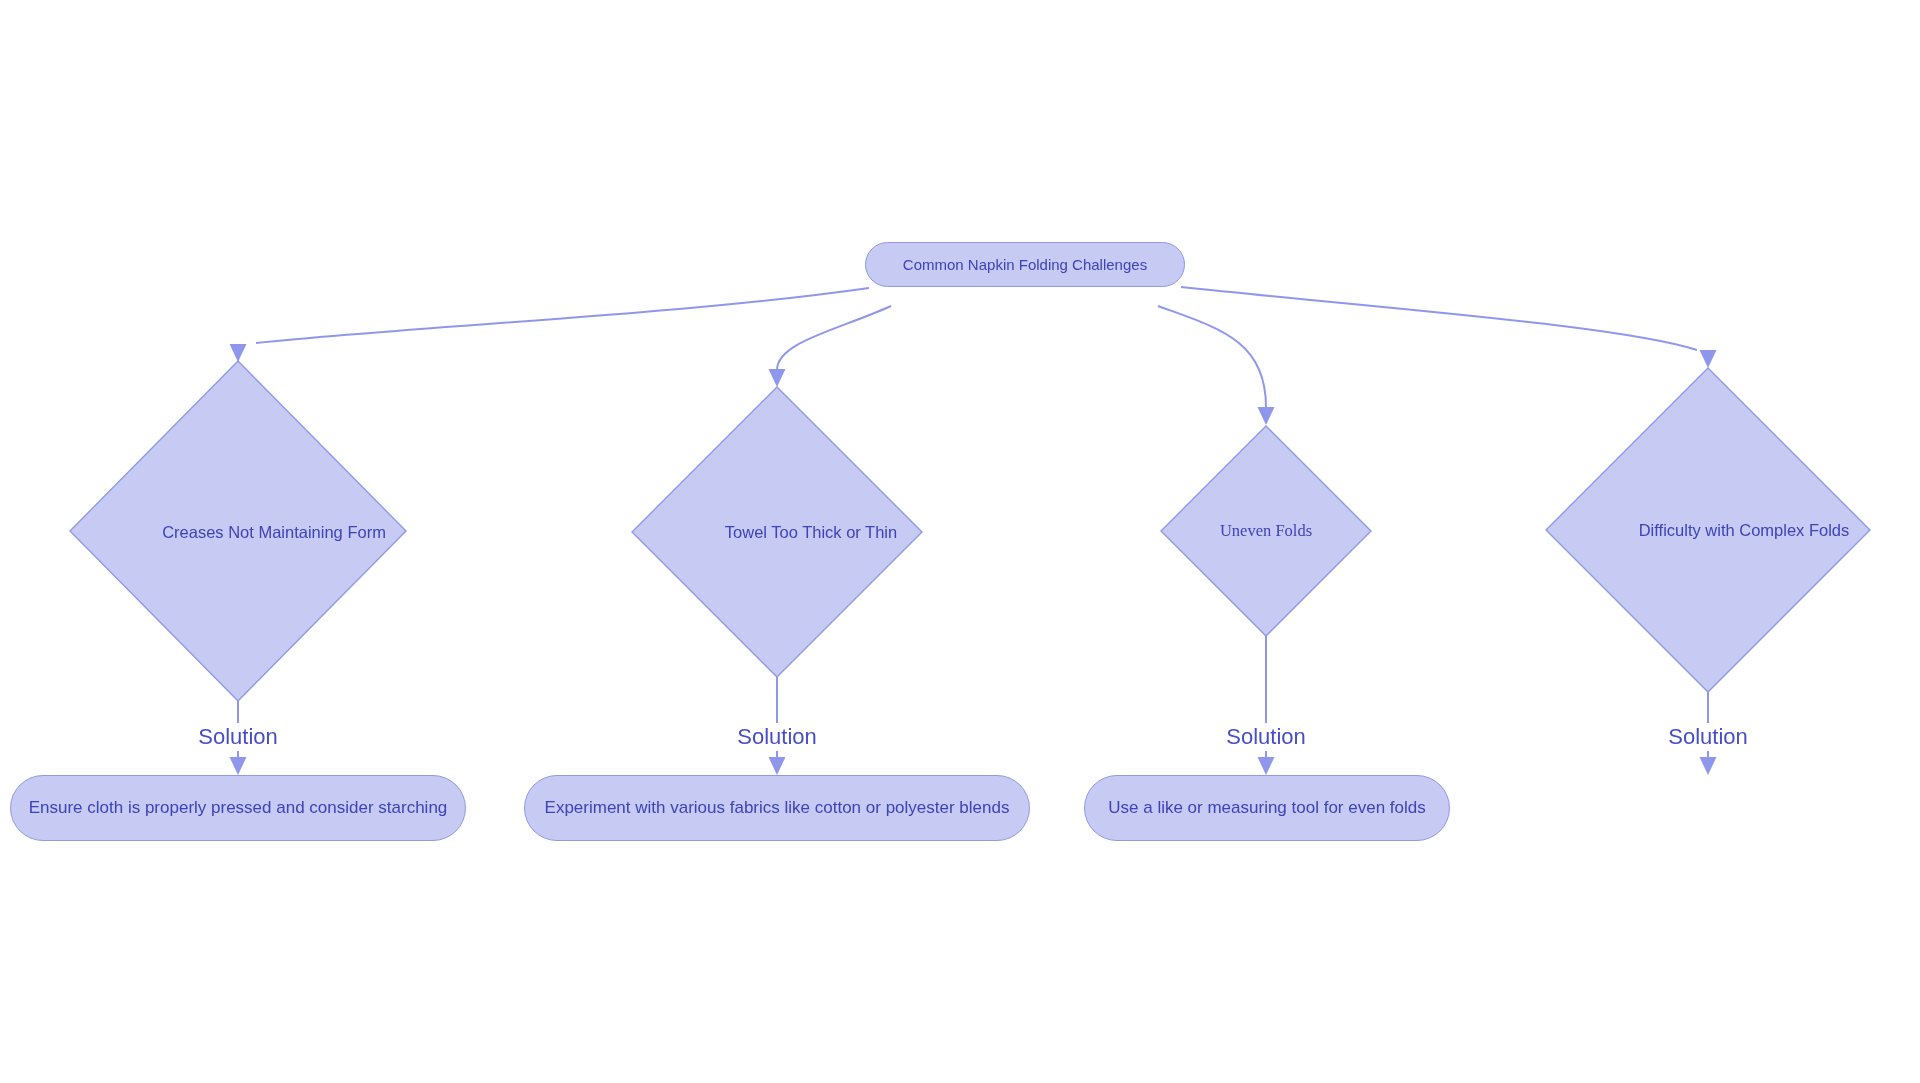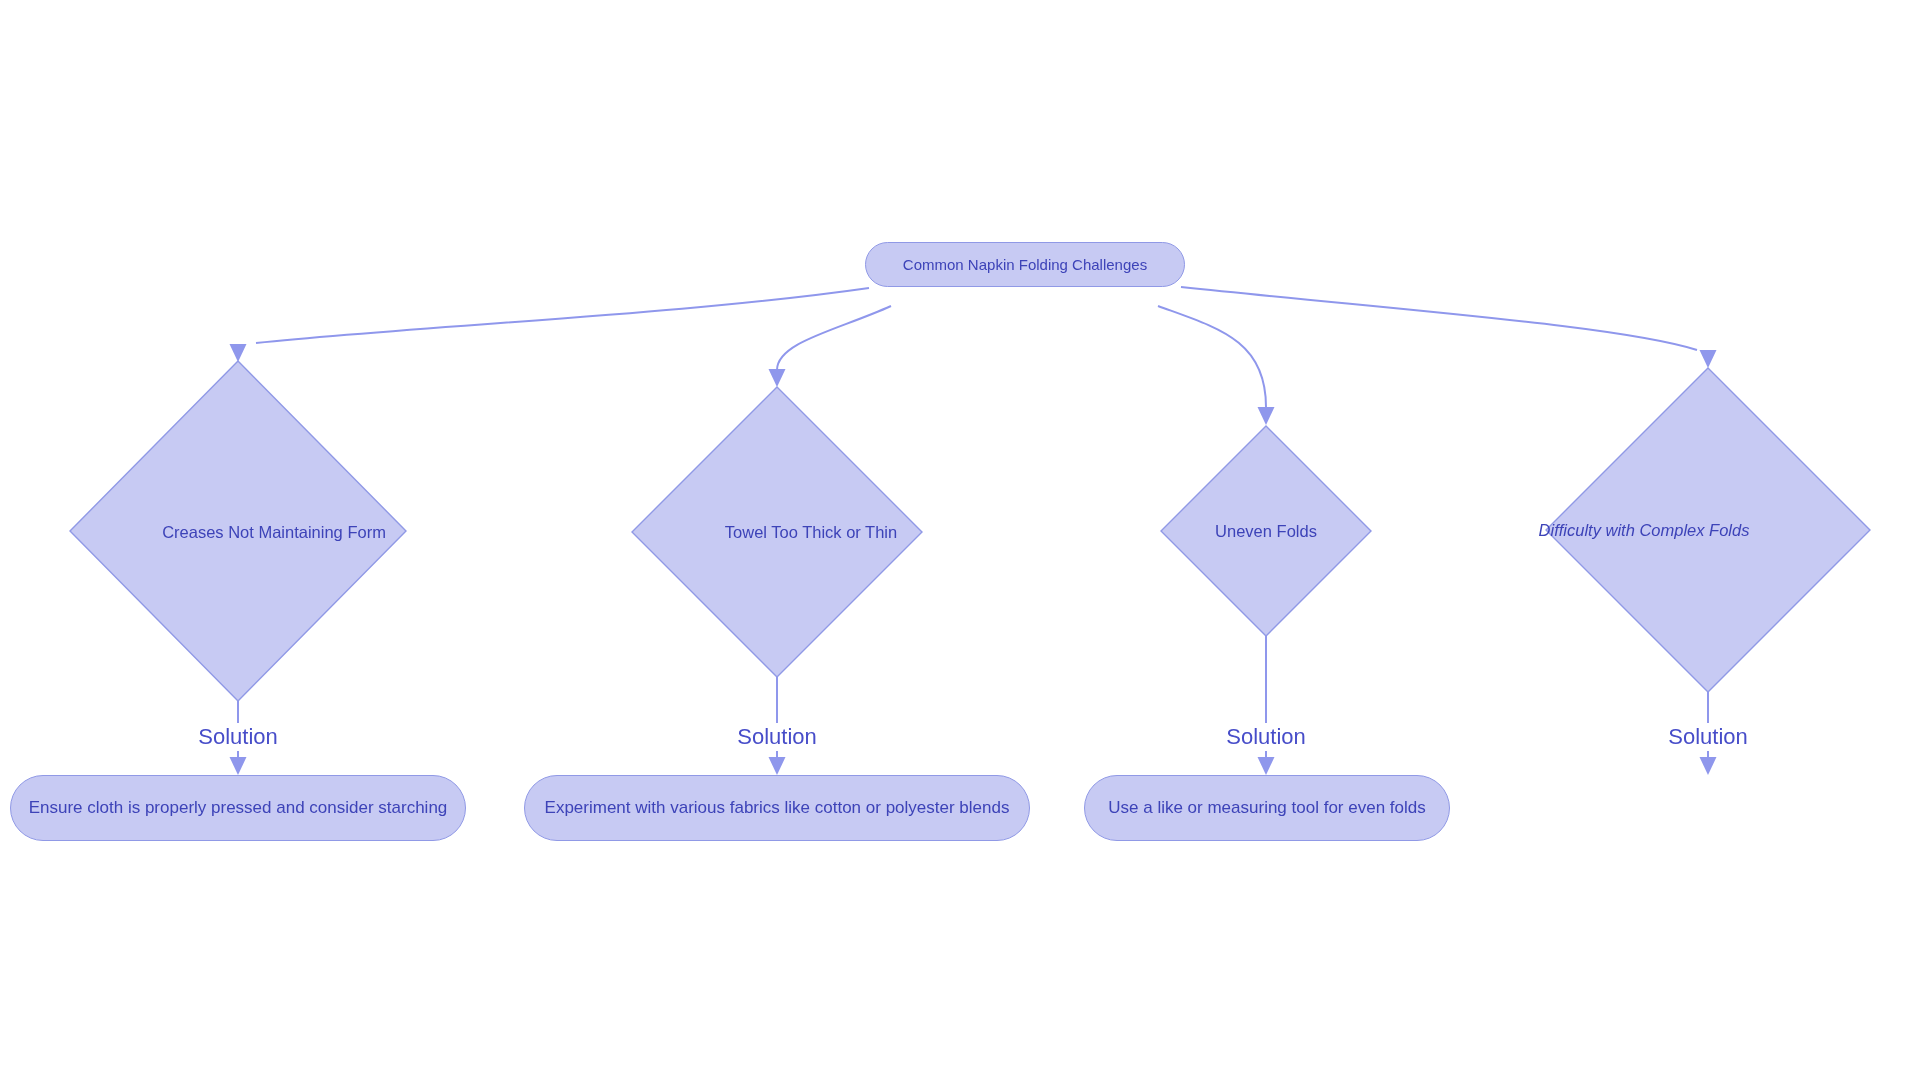--- a/index.html
+++ b/index.html
@@ -58,22 +58,22 @@
     <path class="edge" d="M 1708 692 L 1708 772"></path>
     <polygon class="arrowhead" points="1699.5,757 1716.5,757 1708,775"></polygon>
   </svg>
 
   <div class="pill root-pill">
     <span>Common Napkin Folding Challenges</span>
   </div>
 
   <div class="diamond-label" style="left:230px;top:532px;margin-left:44px;">Creases Not Maintaining Form</div>
   <div class="diamond-label" style="left:777px;top:532px;margin-left:34px;">Towel Too Thick or Thin</div>
-  <div class="diamond-label" style="left:1266px;top:531px;">Uneven Folds</div>
-  <div class="diamond-label" style="left:1644px;top:530px;font-style:italic;">Difficulty with Complex Folds</div>
+  <div class="diamond-label" style="left:1266px;top:531px;font-family:Liberation Serif, serif;">Uneven Folds</div>
+  <div class="diamond-label" style="left:1744px;top:530px;">Difficulty with Complex Folds</div>
 
   <div class="edge-label" style="left:238px;top:737px;">Solution</div>
   <div class="edge-label" style="left:777px;top:737px;">Solution</div>
   <div class="edge-label" style="left:1266px;top:737px;">Solution</div>
   <div class="edge-label" style="left:1708px;top:737px;">Solution</div>
 
   <div class="pill solution-pill" style="left:524px;width:506px;">
     <span>Experiment with various fabrics like cotton or polyester blends</span>
   </div>
   <div class="pill solution-pill" style="left:10px;width:456px;">

